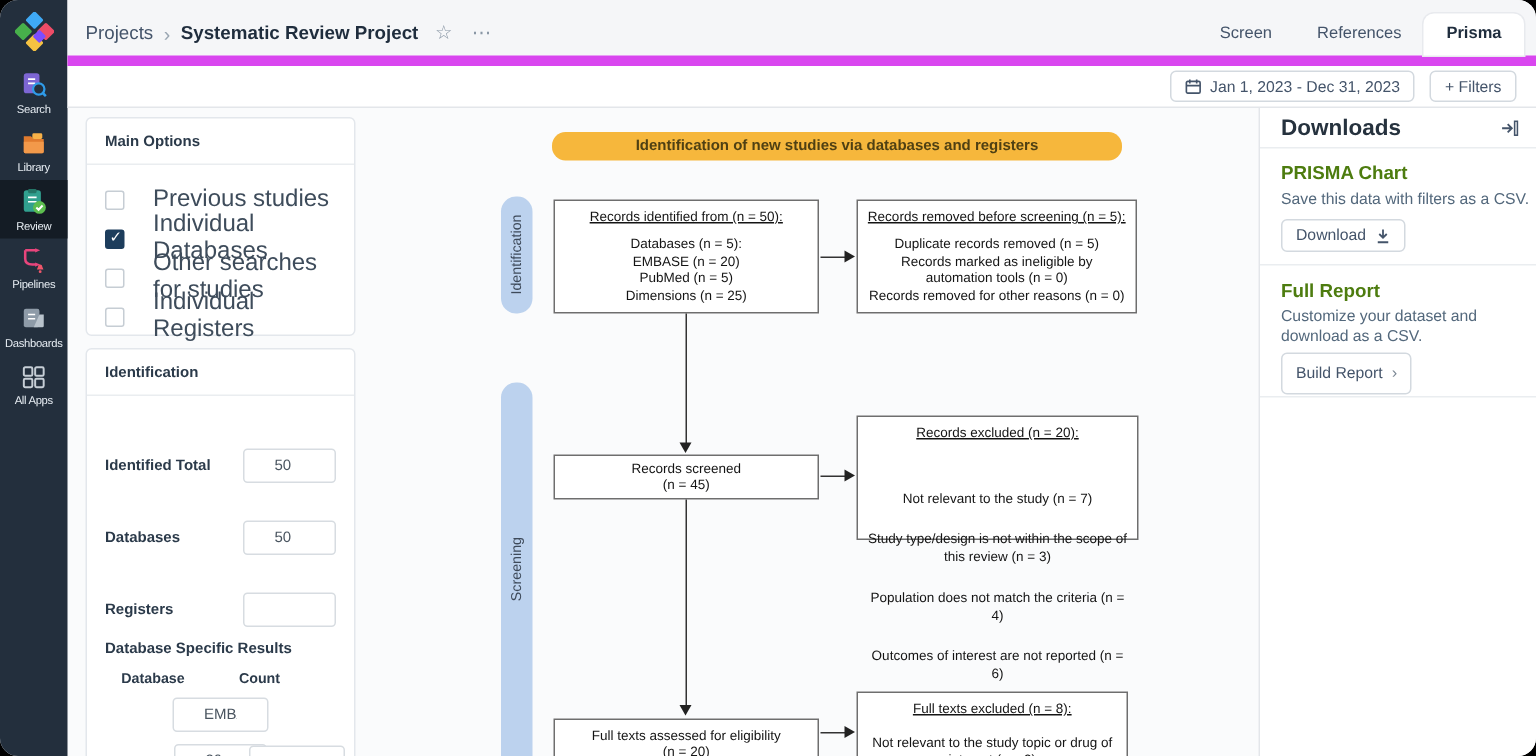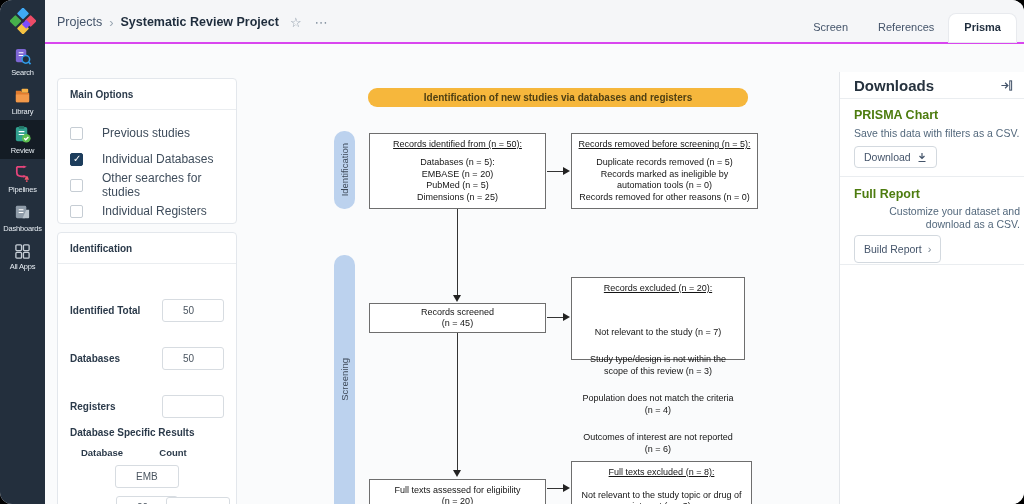--- a/index.html
+++ b/index.html
@@ -7,42 +7,42 @@
   .app{position:relative;width:1024px;height:504px;background:#fafbfc;overflow:hidden;border-radius:12px;}
 
   
   .sidebar{position:absolute;left:0;top:0;width:45px;height:504px;background:#232F3D;display:flex;flex-direction:column;align-items:center;}
   .logo{width:45px;height:42px;display:flex;align-items:center;justify-content:center;}
   .nav-item{width:45px;height:39px;display:flex;flex-direction:column;align-items:center;justify-content:center;gap:2px;cursor:pointer;}
   .nav-item.active{background:#141C25;}
   .nav-label{font-size:7.5px;color:#E7EDF3;letter-spacing:-0.2px;white-space:nowrap;}
 
   
-  .topbar{position:absolute;left:45px;right:0;top:0;height:44px;background:#f5f6f8;border-bottom:2px solid #d946ef;padding-left:21px;}
+  .topbar{position:absolute;left:45px;right:0;top:0;height:44px;background:#f5f6f8;border-bottom:7px solid #d946ef;padding-left:21px;}
   .crumbs{position:absolute;left:12px;top:0;height:44px;display:flex;align-items:center;gap:7px;}
   .crumb-sec{font-size:12.5px;color:#44546A;}
   .crumb-sep{font-size:13px;color:#9AA6B2;}
   .crumb-title{font-size:12.5px;color:#1F2D3D;font-weight:700;}
   .star{font-size:13px;color:#8A97A5;margin-left:4px;}
   .more{font-size:13px;color:#8A97A5;margin-left:6px;letter-spacing:1px;}
   .tabs{position:absolute;right:8px;bottom:0;display:flex;align-items:center;}
   .tab{font-size:11px;color:#44546A;padding:7px 15px 9px;cursor:pointer;}
   .tab.active{background:#fff;border-radius:7px 7px 0 0;font-weight:700;color:#1F2D3D;box-shadow:0 0 0 1px #e8eaee;}
   .subbar{position:absolute;left:45px;right:0;top:44px;height:28px;background:#fff;border-bottom:1px solid #e3e6ea;display:flex;align-items:center;justify-content:flex-end;gap:10px;padding-right:13px;}
   .btn{display:inline-flex;align-items:center;gap:6px;height:21px;padding:0 9px;background:#fff;border:1px solid #d3d9df;border-radius:4px;font-size:10.5px;color:#44546A;cursor:pointer;white-space:nowrap;}
 
   
   .card{position:absolute;background:#fff;border:1px solid #e3e7ec;border-radius:4px;}
   .card-h{padding:10px 12px 9px;font-size:10px;font-weight:700;color:#2B3A4A;border-bottom:1px solid #eaedf0;}
   .card-b{padding:10px 12px;}
   .cb-row{display:flex;align-items:center;gap:8px;height:26px;cursor:pointer;}
   .cb{width:13px;height:13px;border:1px solid #c6cdd4;border-radius:2px;background:#fff;flex:0 0 13px;position:relative;}
   .cb.on{background:#1D3D5C;border-color:#1D3D5C;}
   .cb.on:after{content:"✓";position:absolute;left:2px;top:-1px;font-size:10px;color:#fff;}
-  .cb-label{font-size:12px;color:#3E4C5B;padding-left:11px;}
+  .cb-label{font-size:16px;color:#3E4C5B;padding-left:11px;}
   .f-row{display:flex;align-items:center;justify-content:space-between;height:24px;margin-bottom:9px;margin-top:24px;}
   .f-label{font-size:10px;font-weight:700;color:#2B3A4A;}
   .tin{height:23px;border:1px solid #d7dce1;border-radius:3px;font-size:10px;color:#4A5560;padding:0 20px;background:#fff;}
   .sub-h{font-size:10px;font-weight:700;color:#2B3A4A;margin:8px 0 9px;}
   .th-row{display:flex;gap:8px;margin-bottom:7px;}
   .th{font-size:9.5px;font-weight:700;color:#2B3A4A;text-align:center;}
   .db-row{display:flex;align-items:center;gap:8px;margin-bottom:7px;flex-direction:column;}
 
   
   .banner{position:absolute;left:368px;top:88px;width:380px;height:19px;background:#F6B73C;border-radius:9px;display:flex;align-items:center;justify-content:center;font-size:10px;font-weight:700;color:#4F4013;}
@@ -166,20 +166,36 @@
       <span class="star">☆</span>
       <span class="more">⋯</span>
     </div>
     <div class="tabs">
       <div class="tab">Screen</div>
       <div class="tab">References</div>
       <div class="tab active">Prisma</div>
     </div>
   </div>
 
+  <div class="subbar">
+    <div class="btn">
+      <span class="ico">
+        <svg width="11" height="11" viewBox="0 0 12 12">
+            <rect x="1" y="2.5" width="10" height="8.5" rx="1" fill="none" stroke="#44546A" stroke-width="1.2"></rect>
+            <line x1="3.5" y1="1" x2="3.5" y2="4" stroke="#44546A" stroke-width="1.2"></line>
+            <line x1="8.5" y1="1" x2="8.5" y2="4" stroke="#44546A" stroke-width="1.2"></line>
+            <line x1="1" y1="5.5" x2="11" y2="5.5" stroke="#44546A" stroke-width="1.2"></line>
+          </svg>
+      </span>
+      <span>Jan 1, 2023 - Dec 31, 2023</span>
+    </div>
+    <div class="btn">
+      <span>+ Filters</span>
+    </div>
+  </div>
 
   <div class="card" style="left:57px;top:78px;width:180px;height:146px;">
     <div class="card-h">Main Options</div>
     <div class="card-b">
       <div class="cb-row">
         <span class="cb"></span>
         <span class="cb-label">Previous studies</span>
       </div>
       <div class="cb-row">
         <span class="cb on"></span>
@@ -278,21 +294,21 @@
     <div>Duplicate records removed (n = 5)</div>
     <div>Records marked as ineligible by automation tools (n = 0)</div>
     <div>Records removed for other reasons (n = 0)</div>
   </div>
 
   <div class="pbox center" style="left:369px;top:303px;width:177px;height:30px;">
     <div>Records screened</div>
     <div>(n = 45)</div>
   </div>
 
-  <div class="pbox" style="left:571px;top:277px;width:174px;height:83px;gap:16px;">
+  <div class="pbox" style="left:571px;top:277px;width:188px;height:83px;gap:16px;">
     <div class="t">Records excluded (n = 20):</div>
     <div class="gap"></div>
     <div>Not relevant to the study (n = 7)</div>
     <div>Study type/design is not within the scope of this review  (n = 3)</div>
     <div>Population does not match the criteria (n = 4)</div>
     <div>Outcomes of interest are not reported (n = 6)</div>
   </div>
 
   <div class="pbox center" style="left:369px;top:479px;width:177px;height:34px;">
     <div>Full texts assessed for eligibility</div>
@@ -339,21 +355,21 @@
       <span class="ico">
         <svg width="10" height="11" viewBox="0 0 10 11">
             <path d="M5 1 v5 M2.5 4 L5 6.5 7.5 4 M1.5 9.5 h7" fill="none" stroke="#44546A" stroke-width="1.2"></path>
           </svg>
       </span>
     </div>
 
     <div class="rp-div" style="top:104px;"></div>
 
     <div class="sec-t" style="top:115px;">Full Report</div>
-    <div class="sec-d" style="top:133px;text-align:right;">Customize your dataset and download as a CSV.</div>
+    <div class="sec-d" style="top:133px;">Customize your dataset and download as a CSV.</div>
     <div class="btn" style="position:absolute;left:14px;top:163px;height:28px;">
       <span>Build Report</span>
       <span style="color:#7b8794;font-size:11px;">›</span>
     </div>
 
     <div class="rp-div" style="top:192px;"></div>
   </div>
 
 </div>
 

